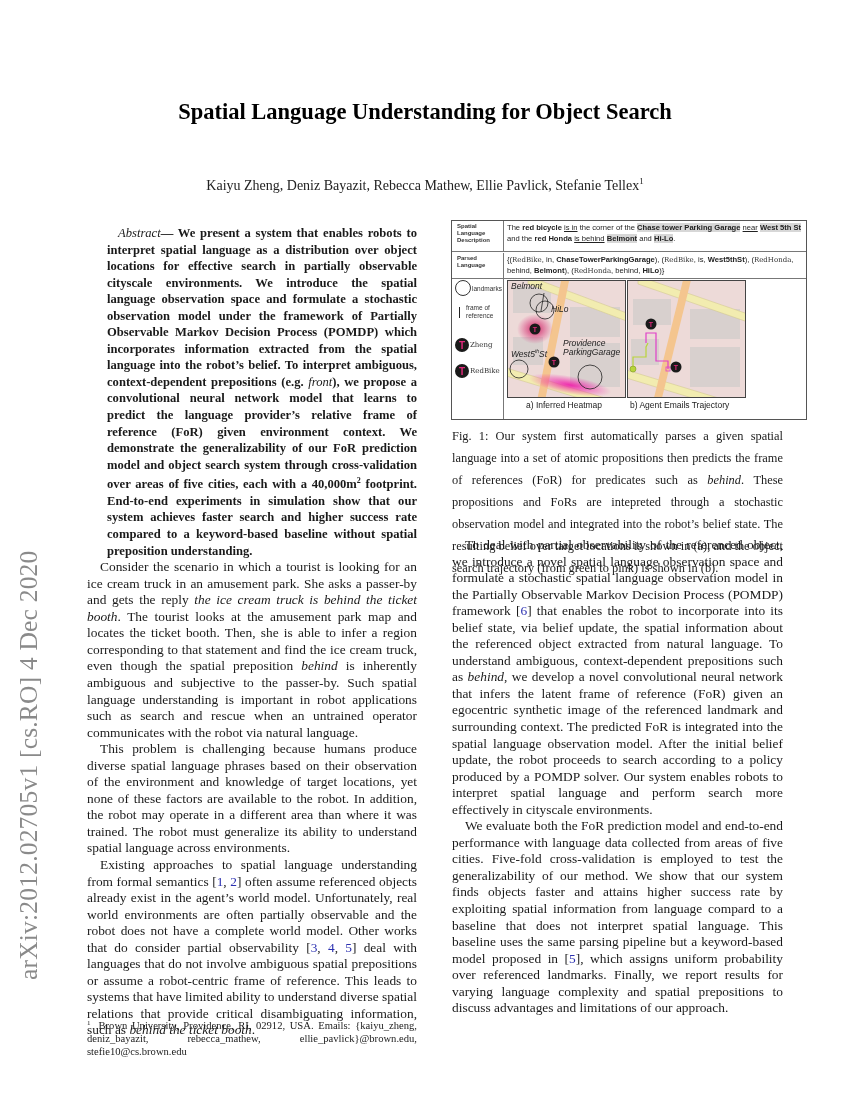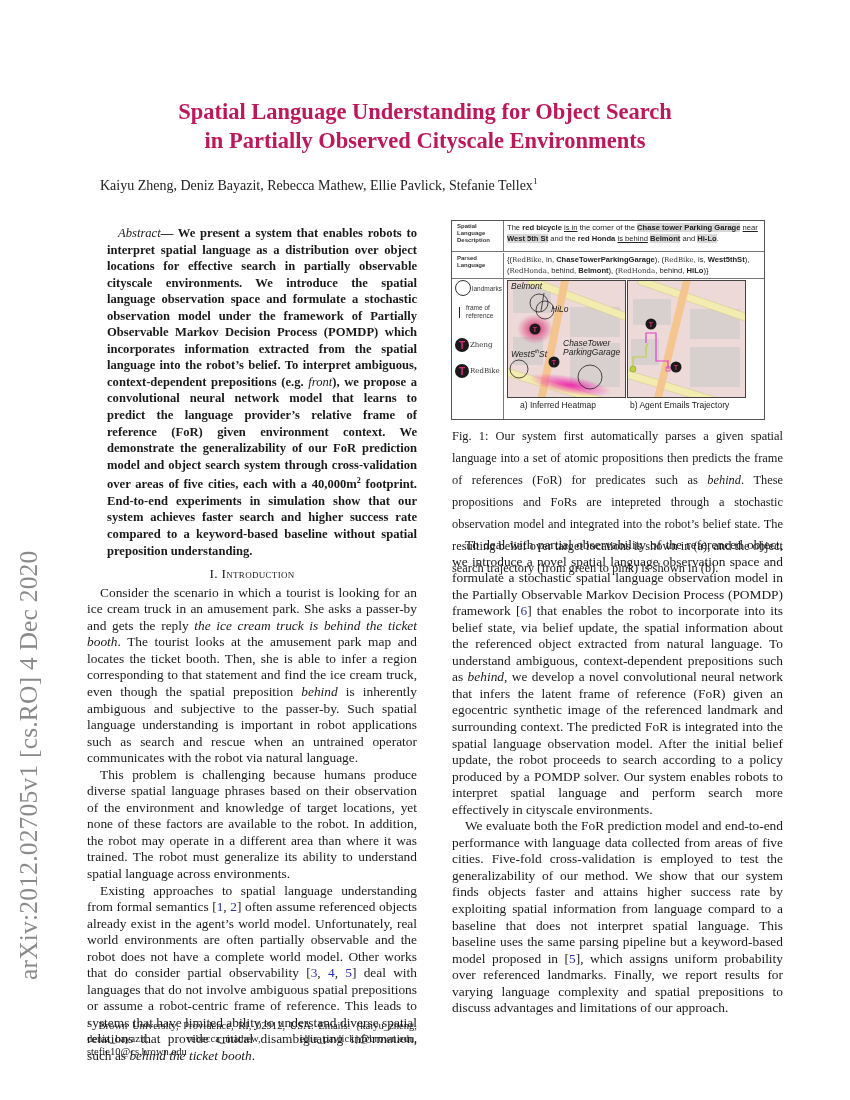--- a/index.html
+++ b/index.html
@@ -2,37 +2,37 @@
 <html><head>
 <meta charset="utf-8">
 <style>
   html, body { margin: 0; padding: 0; background: #ffffff; }
   body { width: 850px; height: 1100px; position: relative; overflow: hidden; color: #1a1a1a;
          font-family: "Liberation Serif", "DejaVu Serif", serif; }
   .arxiv-stamp { position: absolute; left: 14px; top: 980px; width: 0; height: 0; }
   .arxiv-stamp span { position: absolute; left: 0; top: 0; transform: rotate(-90deg); transform-origin: 0 0;
          white-space: nowrap; font-size: 25.5px; color: #8a8a8a; letter-spacing: 0.2px; }
   .title { position: absolute; left: 100px; width: 650px; top: 97px; text-align: center; font-weight: bold;
-           font-size: 22.5px; line-height: 29px; color: #be185d; }
-  .authors { position: absolute; left: 100px; width: 650px; top: 176px; font-size: 14px; color: #222; }
+           font-size: 22.5px; line-height: 29px; color: #000000; }
+  .authors { position: absolute; left: 100px; width: 650px; top: 176px; text-align: center; font-size: 14px; color: #222; }
   .authors sup { font-size: 9px; vertical-align: 6px; }
   .col { position: absolute; font-size: 13.4px; line-height: 16.55px; text-align: justify; }
   .col-left { left: 87px; width: 330px; top: 225px; }
   .col-right { left: 452px; width: 331px; top: 537px; }
   .abstract { font-weight: bold; font-size: 12.6px; line-height: 16.55px; text-align: justify; text-indent: 11px; margin-left: 20px; }
   .abstract i { font-weight: normal; }
   .abstract .kw { font-style: italic; font-weight: normal; }
   .sec-head { text-align: center; margin: 7px 0 2px 0; font-size: 13.4px; letter-spacing: 0.3px; }
   .sec-head .sc { font-variant: small-caps; }
   p { margin: 0; text-indent: 13px; }
   .cite { color: #2a2fb0; }
   .footnote { position: absolute; left: 87px; width: 330px; top: 1017px; font-size: 10.6px; line-height: 13px; text-align: justify; }
   .footnote sup { font-size: 7px; vertical-align: 4px; margin-right: 8px; }
   
-  .figure { position: absolute; left: 451px; top: 220px; width: 314px; height: 200px; border: 1px solid #555; box-sizing: border-box;
+  .figure { position: absolute; left: 451px; top: 220px; width: 356px; height: 200px; border: 1px solid #555; box-sizing: border-box;
             font-family: "Liberation Sans", "DejaVu Sans", sans-serif; }
   .fig-row { position: absolute; left: 0; right: 0; border-bottom: 1px solid #777; }
   .fig-row1 { top: 0; height: 30px; }
   .fig-row2 { top: 32px; height: 25px; }
   .fig-row3 { top: 55px; bottom: 0; border-bottom: none; }
   .fig-lab { position: absolute; left: 0; top: 0; bottom: 0; width: 52px; border-right: 1px solid #777; box-sizing: border-box;
              font-size: 6px; font-weight: bold; color: #333; line-height: 7px; padding: 2px 0 0 5px; }
   .fig-val { position: absolute; left: 55px; right: 4px; top: 2px; font-size: 7.6px; line-height: 10.5px; color: #222; }
   .fig-val b { font-weight: bold; }
   .hl { background: #d7d7d7; font-weight: bold; }
@@ -54,31 +54,29 @@
 </style>
 </head>
 <body>
 
 <div class="arxiv-stamp">
   <span>arXiv:2012.02705v1  [cs.RO]  4 Dec 2020</span>
 </div>
 
 <div class="title">
   <div>Spatial Language Understanding for Object Search</div>
-  <div>in Partially Observed Cityscale Environments</div>
 </div>
 
 <div class="authors">
   <span>Kaiyu Zheng, Deniz Bayazit, Rebecca Mathew, Ellie Pavlick, Stefanie Tellex</span><sup>1</sup>
 </div>
 
 <div class="col col-left">
   <div class="abstract"><i style="font-style:italic;">Abstract</i><span>— </span><span>We present a system that enables robots to interpret spatial language as a distribution over object locations for effective search in partially observable cityscale environments. We introduce the spatial language observation space and formulate a stochastic observation model under the framework of Partially Observable Markov Decision Process (POMDP) which incorporates information extracted from the spatial language into the robot’s belief. To interpret ambiguous, context-dependent prepositions (e.g. </span><span class="kw">front</span><span>), we propose a convolutional neural network model that learns to predict the language provider’s relative frame of reference (FoR) given environment context. We demonstrate the generalizability of our FoR prediction model and object search system through cross-validation over areas of five cities, each with a 40,000m</span><sup style="font-size:8px;">2</sup><span> footprint. End-to-end experiments in simulation show that our system achieves faster search and higher success rate compared to a keyword-based baseline without spatial preposition understanding.</span></div>
 
-  <div class="sec-head"><span>I. </span><span class="sc">Introduction</span></div>
 
   <p><span>Consider the scenario in which a tourist is looking for an ice cream truck in an amusement park. She asks a passer-by and gets the reply </span><i>the ice cream truck is behind the ticket booth</i><span>. The tourist looks at the amusement park map and locates the ticket booth. Then, she is able to infer a region corresponding to that statement and find the ice cream truck, even though the spatial preposition </span><i>behind</i><span> is inherently ambiguous and subjective to the passer-by. Such spatial language understanding is important in robot applications such as search and rescue when an untrained operator communicates with the robot via natural language.</span></p>
 
   <p>This problem is challenging because humans produce diverse spatial language phrases based on their observation of the environment and knowledge of target locations, yet none of these factors are available to the robot. In addition, the robot may operate in a different area than where it was trained. The robot must generalize its ability to understand spatial language across environments.</p>
 
   <p><span>Existing approaches to spatial language understanding from formal semantics [</span><span class="cite">1</span><span>, </span><span class="cite">2</span><span>] often assume referenced objects already exist in the agent’s world model. Unfortunately, real world environments are often partially observable and the robot does not have a complete world model. Other works that do consider partial observability [</span><span class="cite">3</span><span>, </span><span class="cite">4</span><span>, </span><span class="cite">5</span><span>] deal with languages that do not involve ambiguous spatial prepositions or assume a robot-centric frame of reference. This leads to systems that have limited ability to understand diverse spatial relations that provide critical disambiguating information, such as </span><i>behind the ticket booth</i><span>.</span></p>
 </div>
 
 <div class="footnote"><sup>1</sup><span>Brown University, Providence, RI, 02912, USA. Emails: {kaiyu_zheng, deniz_bayazit, rebecca_mathew, ellie_pavlick}@brown.edu, stefie10@cs.brown.edu</span></div>
 
@@ -140,21 +138,21 @@
         <circle cx="82" cy="96" r="12" fill="none" stroke="#222" stroke-width="0.8"></circle>
         <circle cx="27" cy="48" r="5.5" fill="#1a1a1a"></circle>
         <text x="27" y="51" font-size="7" text-anchor="middle" fill="#e0287a" font-weight="bold" font-family="Liberation Sans, sans-serif">T</text>
         <circle cx="46" cy="81" r="5.5" fill="#1a1a1a"></circle>
         <text x="46" y="84" font-size="7" text-anchor="middle" fill="#e0287a" font-weight="bold" font-family="Liberation Sans, sans-serif">T</text>
       </svg>
       <div class="map-lbl" style="left:3px; top:1px;">Belmont</div>
       <div class="map-lbl" style="left:43px; top:24px;">HiLo</div>
       <div class="map-lbl" style="left:3px; top:66px;"><span>West5</span><sup style="font-size:5px;">th</sup><span>St</span></div>
       <div class="map-lbl" style="left:55px; top:58px;">
-          <div>ChaseTower</div>
+          <div>Providence</div>
           <div>ParkingGarage</div>
         </div>
     </div>
 
     <div class="map map-b">
       <svg width="117" height="116" viewBox="0 0 117 116">
         <rect x="0" y="0" width="117" height="116" fill="#eddad8"></rect>
         <rect x="5" y="18" width="38" height="26" fill="#d8d0ce"></rect>
         <rect x="62" y="28" width="50" height="30" fill="#d8d0ce"></rect>
         <rect x="62" y="66" width="50" height="40" fill="#d8d0ce"></rect>
@@ -165,21 +163,21 @@
         <polyline points="5,88 5,76 18,76 18,66 20,62" fill="none" stroke="#b9d43a" stroke-width="1.2"></polyline>
         <polyline points="18,62 18,52 28,52 28,80 40,80 40,88" fill="none" stroke="#e040c8" stroke-width="1.2"></polyline>
         <circle cx="5" cy="88" r="3" fill="#b9d43a" stroke="#7a9a20" stroke-width="0.6"></circle>
         <rect x="38" y="86" width="4" height="4" fill="none" stroke="#e040c8" stroke-width="0.8"></rect>
         <circle cx="23" cy="43" r="5.5" fill="#1a1a1a"></circle>
         <text x="23" y="46" font-size="7" text-anchor="middle" fill="#e0287a" font-weight="bold" font-family="Liberation Sans, sans-serif">T</text>
         <circle cx="48" cy="86" r="5.5" fill="#1a1a1a"></circle>
         <text x="48" y="89" font-size="7" text-anchor="middle" fill="#e0287a" font-weight="bold" font-family="Liberation Sans, sans-serif">T</text>
       </svg>
     </div>
-    <div class="cap-sub" style="left:68px;">a) Inferred Heatmap</div>
+    <div class="cap-sub" style="left:74px;">a) Inferred Heatmap</div>
     <div class="cap-sub" style="left:178px;">b) Agent Emails Trajectory</div>
   </div>
 </div>
 
 <div class="fig-caption"><span>Fig. 1: </span><span>Our system first automatically parses a given spatial language into a set of atomic propositions then predicts the frame of references (FoR) for predicates such as </span><i>behind</i><span>. These propositions and FoRs are intepreted through a stochastic observation model and integrated into the robot’s belief state. The resulting belief over target locations is shown in (a), and the object search trajectory (from green to pink) is shown in (b).</span></div>
 
 <div class="col col-right">
   <p><span>To deal with partial observability of the referenced object, we introduce a novel spatial language observation space and formulate a stochastic spatial language observation model in the Partially Observable Markov Decision Process (POMDP) framework [</span><span class="cite">6</span><span>] that enables the robot to incorporate into its belief state, via belief update, the spatial information about the referenced object extracted from natural language. To understand ambiguous, context-dependent prepositions such as </span><i>behind</i><span>, we develop a novel convolutional neural network that infers the latent frame of reference (FoR) given an egocentric synthetic image of the referenced landmark and surrounding context. The predicted FoR is integrated into the spatial language observation model. After the initial belief update, the robot proceeds to search according to a policy produced by a POMDP solver. Our system enables robots to interpret spatial language and perform search more effectively in cityscale environments.</span></p>
   <p><span>We evaluate both the FoR prediction model and end-to-end performance with language data collected from areas of five cities. Five-fold cross-validation is employed to test the generalizability of our method. We show that our system finds objects faster and attains higher success rate by exploiting spatial information from language compard to a baseline that does not interpret spatial language. This baseline uses the same parsing pipeline but a keyword-based model proposed in [</span><span class="cite">5</span><span>], which assigns uniform probability over referenced landmarks. Finally, we report results for varying language complexity and spatial prepositions to discuss advantages and limitations of our approach.</span></p>
 </div>

